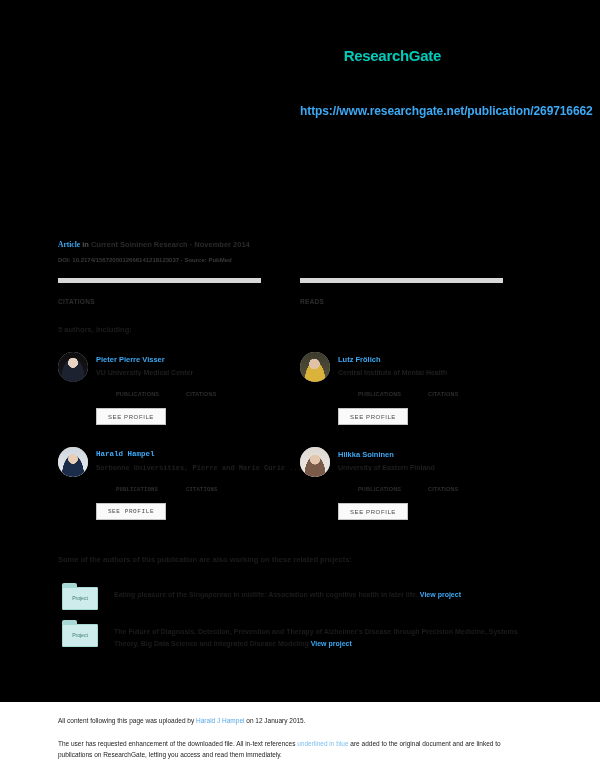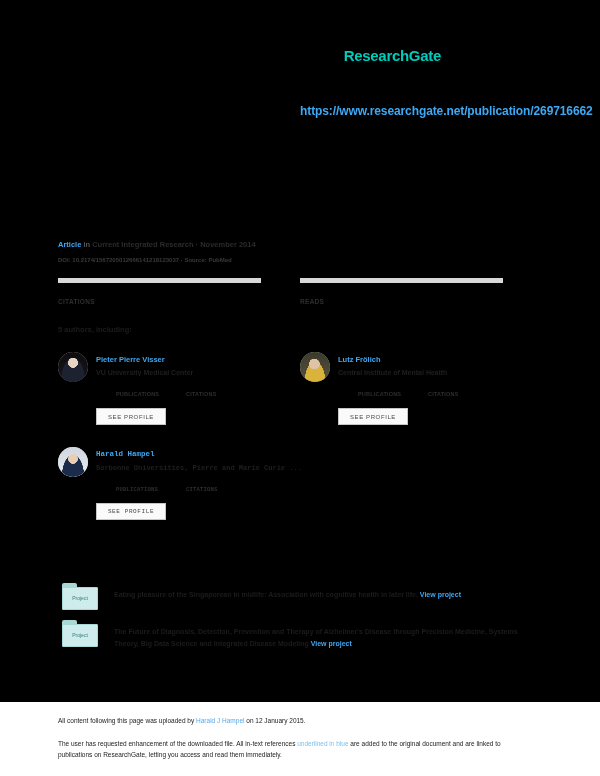--- a/index.html
+++ b/index.html
@@ -38,21 +38,21 @@
     white-space: nowrap;
     letter-spacing: -0.1px;
   }
 
   
   .meta-line {
     position: absolute; left: 58px; top: 240px;
     font-size: 7.5px; font-weight: bold;
     color: #2b2b2b; white-space: nowrap;
   }
-  .meta-line .in { color: #3da9f5; font-weight: bold; }
+  .meta-line .in { color: #3da9f5; font-weight: bold; font-family: Liberation Serif, serif; }
   .doi-line {
     position: absolute; left: 58px; top: 257px;
     font-size: 6px; font-weight: bold;
     color: #3a3a3a; white-space: nowrap;
   }
 
   
   .stat { position: absolute; top: 278px; }
   .stat .rule {
     height: 5px; background: #d8d8d8; width: 100%;
@@ -199,21 +199,21 @@
 <div id="page">
 
   <div class="redacted-band" id="top-band"></div>
 
   <div class="rg-logo">ResearchGate</div>
   <div class="rg-url">https://www.researchgate.net/publication/269716662</div>
 
   <div class="meta-line">
     <span class="in">Article</span>
     <span style="color:#555">in</span>
-    <span>Current Integrated Research</span>
+    <span>Current Soininen Research</span>
     <span>·</span>
     <span>November 2014</span>
   </div>
   <div class="doi-line">DOI: 10.2174/1567205012666141218123037 · Source: PubMed</div>
 
   <div class="stat" id="stat-citations">
     <div class="rule"></div>
     <div class="num"></div>
     <div class="cap">CITATIONS</div>
   </div>
@@ -275,21 +275,40 @@
         <div class="c">PUBLICATIONS</div>
       </div>
       <div class="a-stat a-stat-cit">
         <div class="n"></div>
         <div class="c">CITATIONS</div>
       </div>
     </div>
     <div class="see-profile">SEE PROFILE</div>
   </div>
 
-
+  <div class="author" id="author-3">
+    <div class="avatar a3">
+        <div class="face"></div>
+      </div>
+    <div class="a-name">Hilkka Soininen</div>
+    <div class="a-affil">University of Eastern Finland</div>
+    <div class="a-stats">
+      <div class="a-stat a-stat-pub">
+        <div class="n"></div>
+        <div class="c">PUBLICATIONS</div>
+      </div>
+      <div class="a-stat a-stat-cit">
+        <div class="n"></div>
+        <div class="c">CITATIONS</div>
+      </div>
+    </div>
+    <div class="see-profile">SEE PROFILE</div>
+  </div>
+
+  <div class="projects-head">Some of the authors of this publication are also working on these related projects:</div>
 
   <div class="project" id="project-0">
     <div class="folder">
       <div class="tab"></div>
         <div class="body"></div>
       <div class="lab">Project</div>
     </div>
     <div class="p-text">
       <span>Eating pleasure of the Singaporean in midlife: Association with cognitive health in later life.</span>
       <span class="p-link">View project</span>

